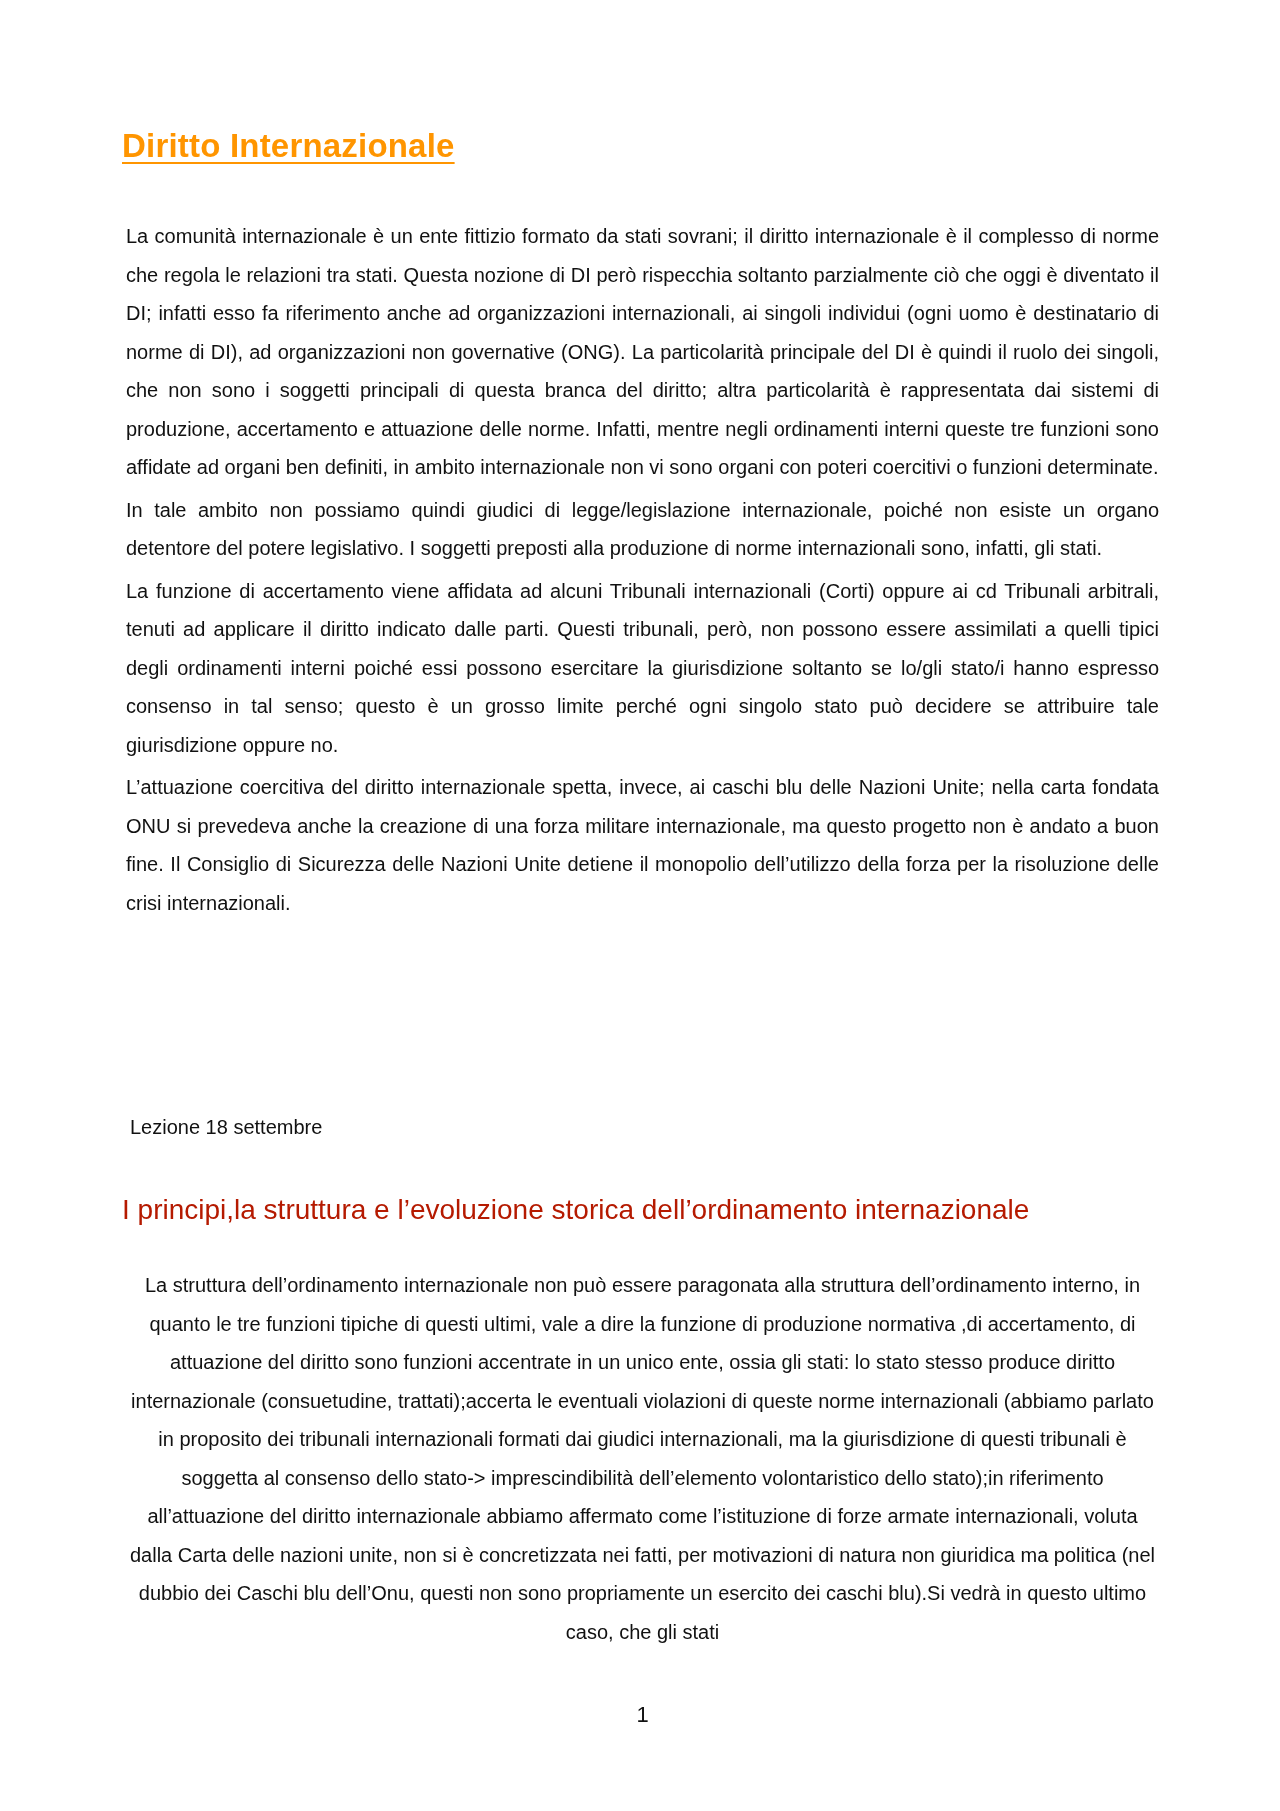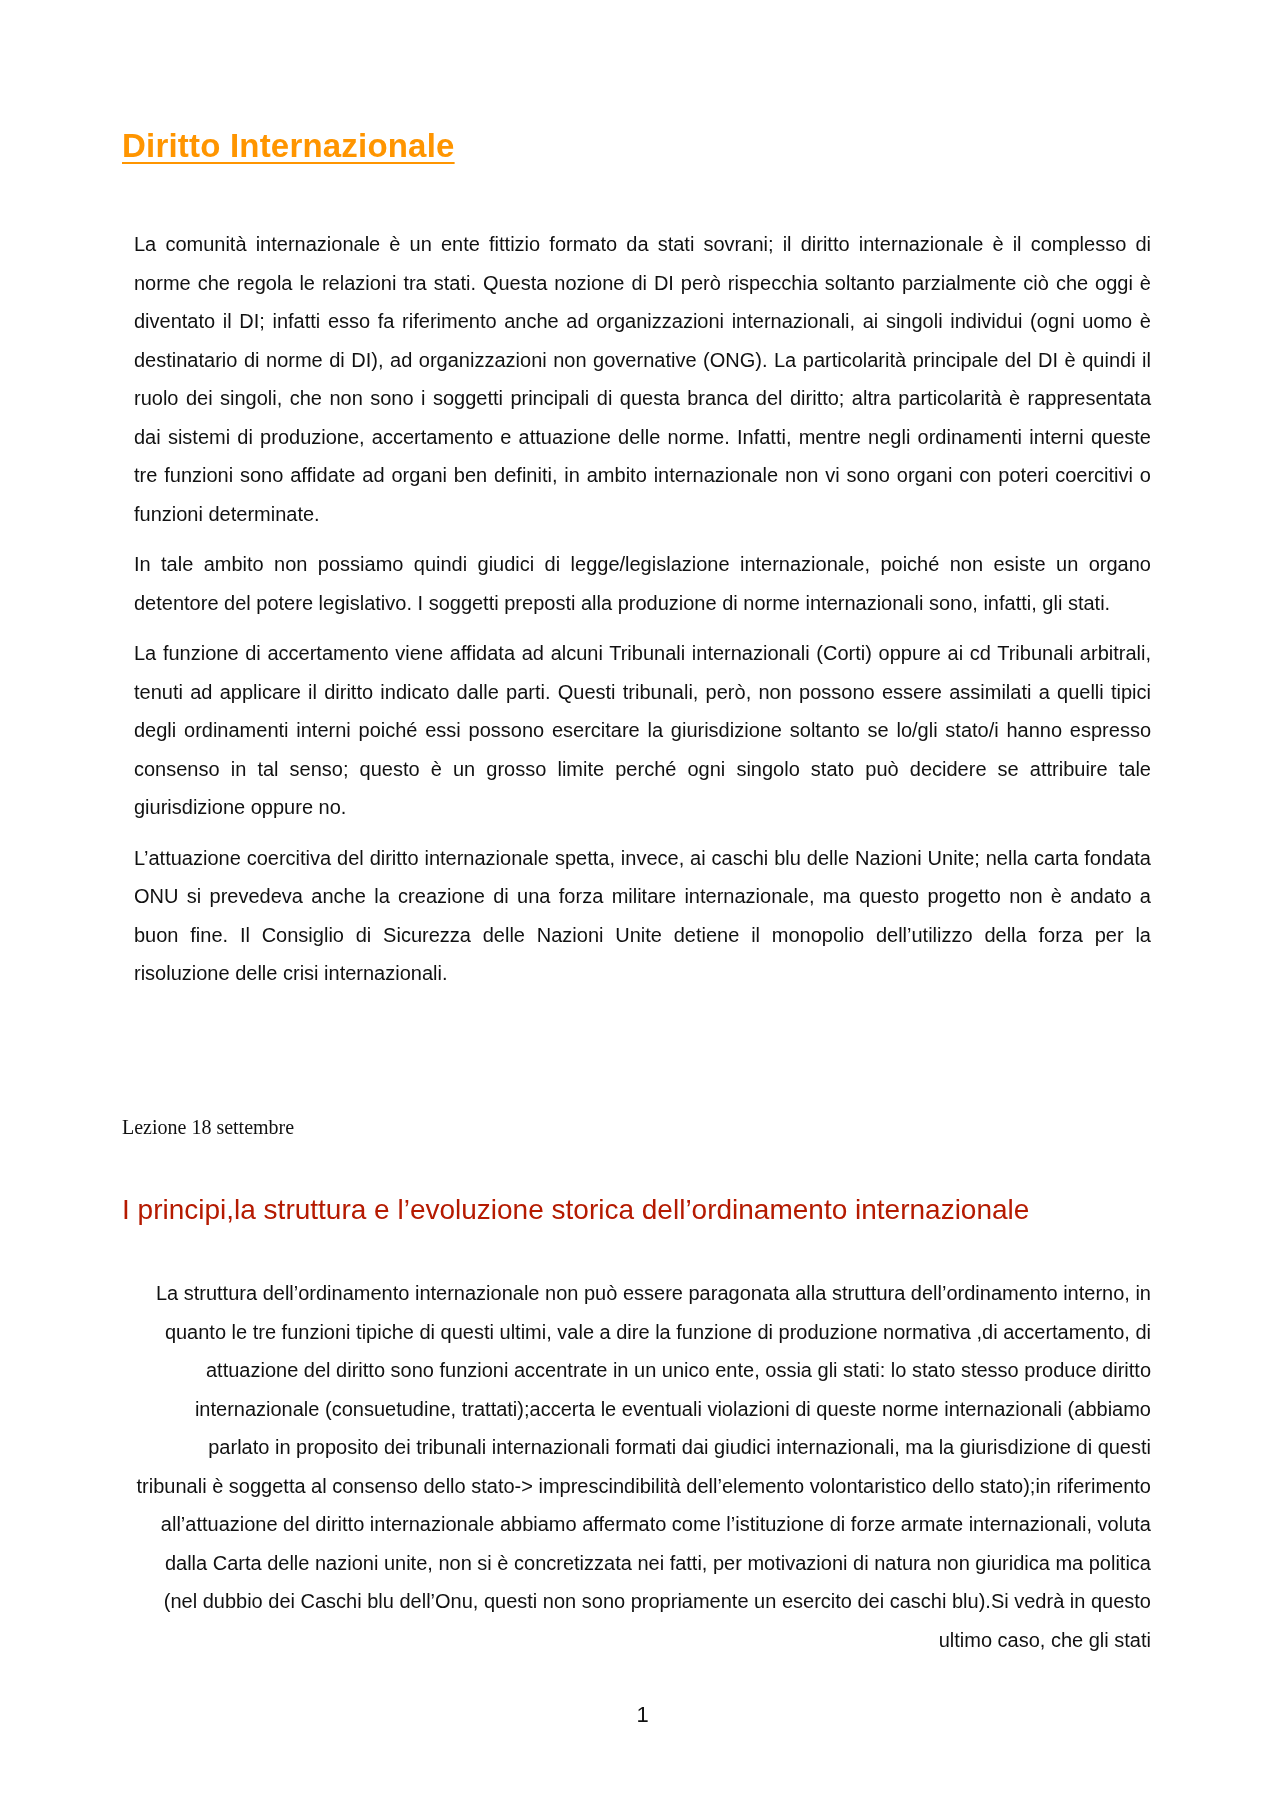--- a/index.html
+++ b/index.html
@@ -38,35 +38,34 @@
       position: absolute;
       left: 0;
       width: 1041px;
       font-size: 20px;
       line-height: 38.5px;
     }
     .block-intro {
       top: 213px;
     }
     .para {
-      margin: 12px;
+      margin: 4px;
       text-align: justify;
     }
     .para.left {
-      text-align: right;
+      text-align: center;
     }
     .para .it {
     }
     .lesson-date {
       position: absolute;
-      left: 0;
+      left: 8px;
       top: 1112px;
       font-size: 20px;
       line-height: 30px;
-      font-family: Liberation Serif, serif;
     }
     .section-heading {
       position: absolute;
       left: 0;
       top: 1190px;
       font-size: 28px;
       line-height: 40px;
       color: #B51A00;
       white-space: nowrap;
     }

